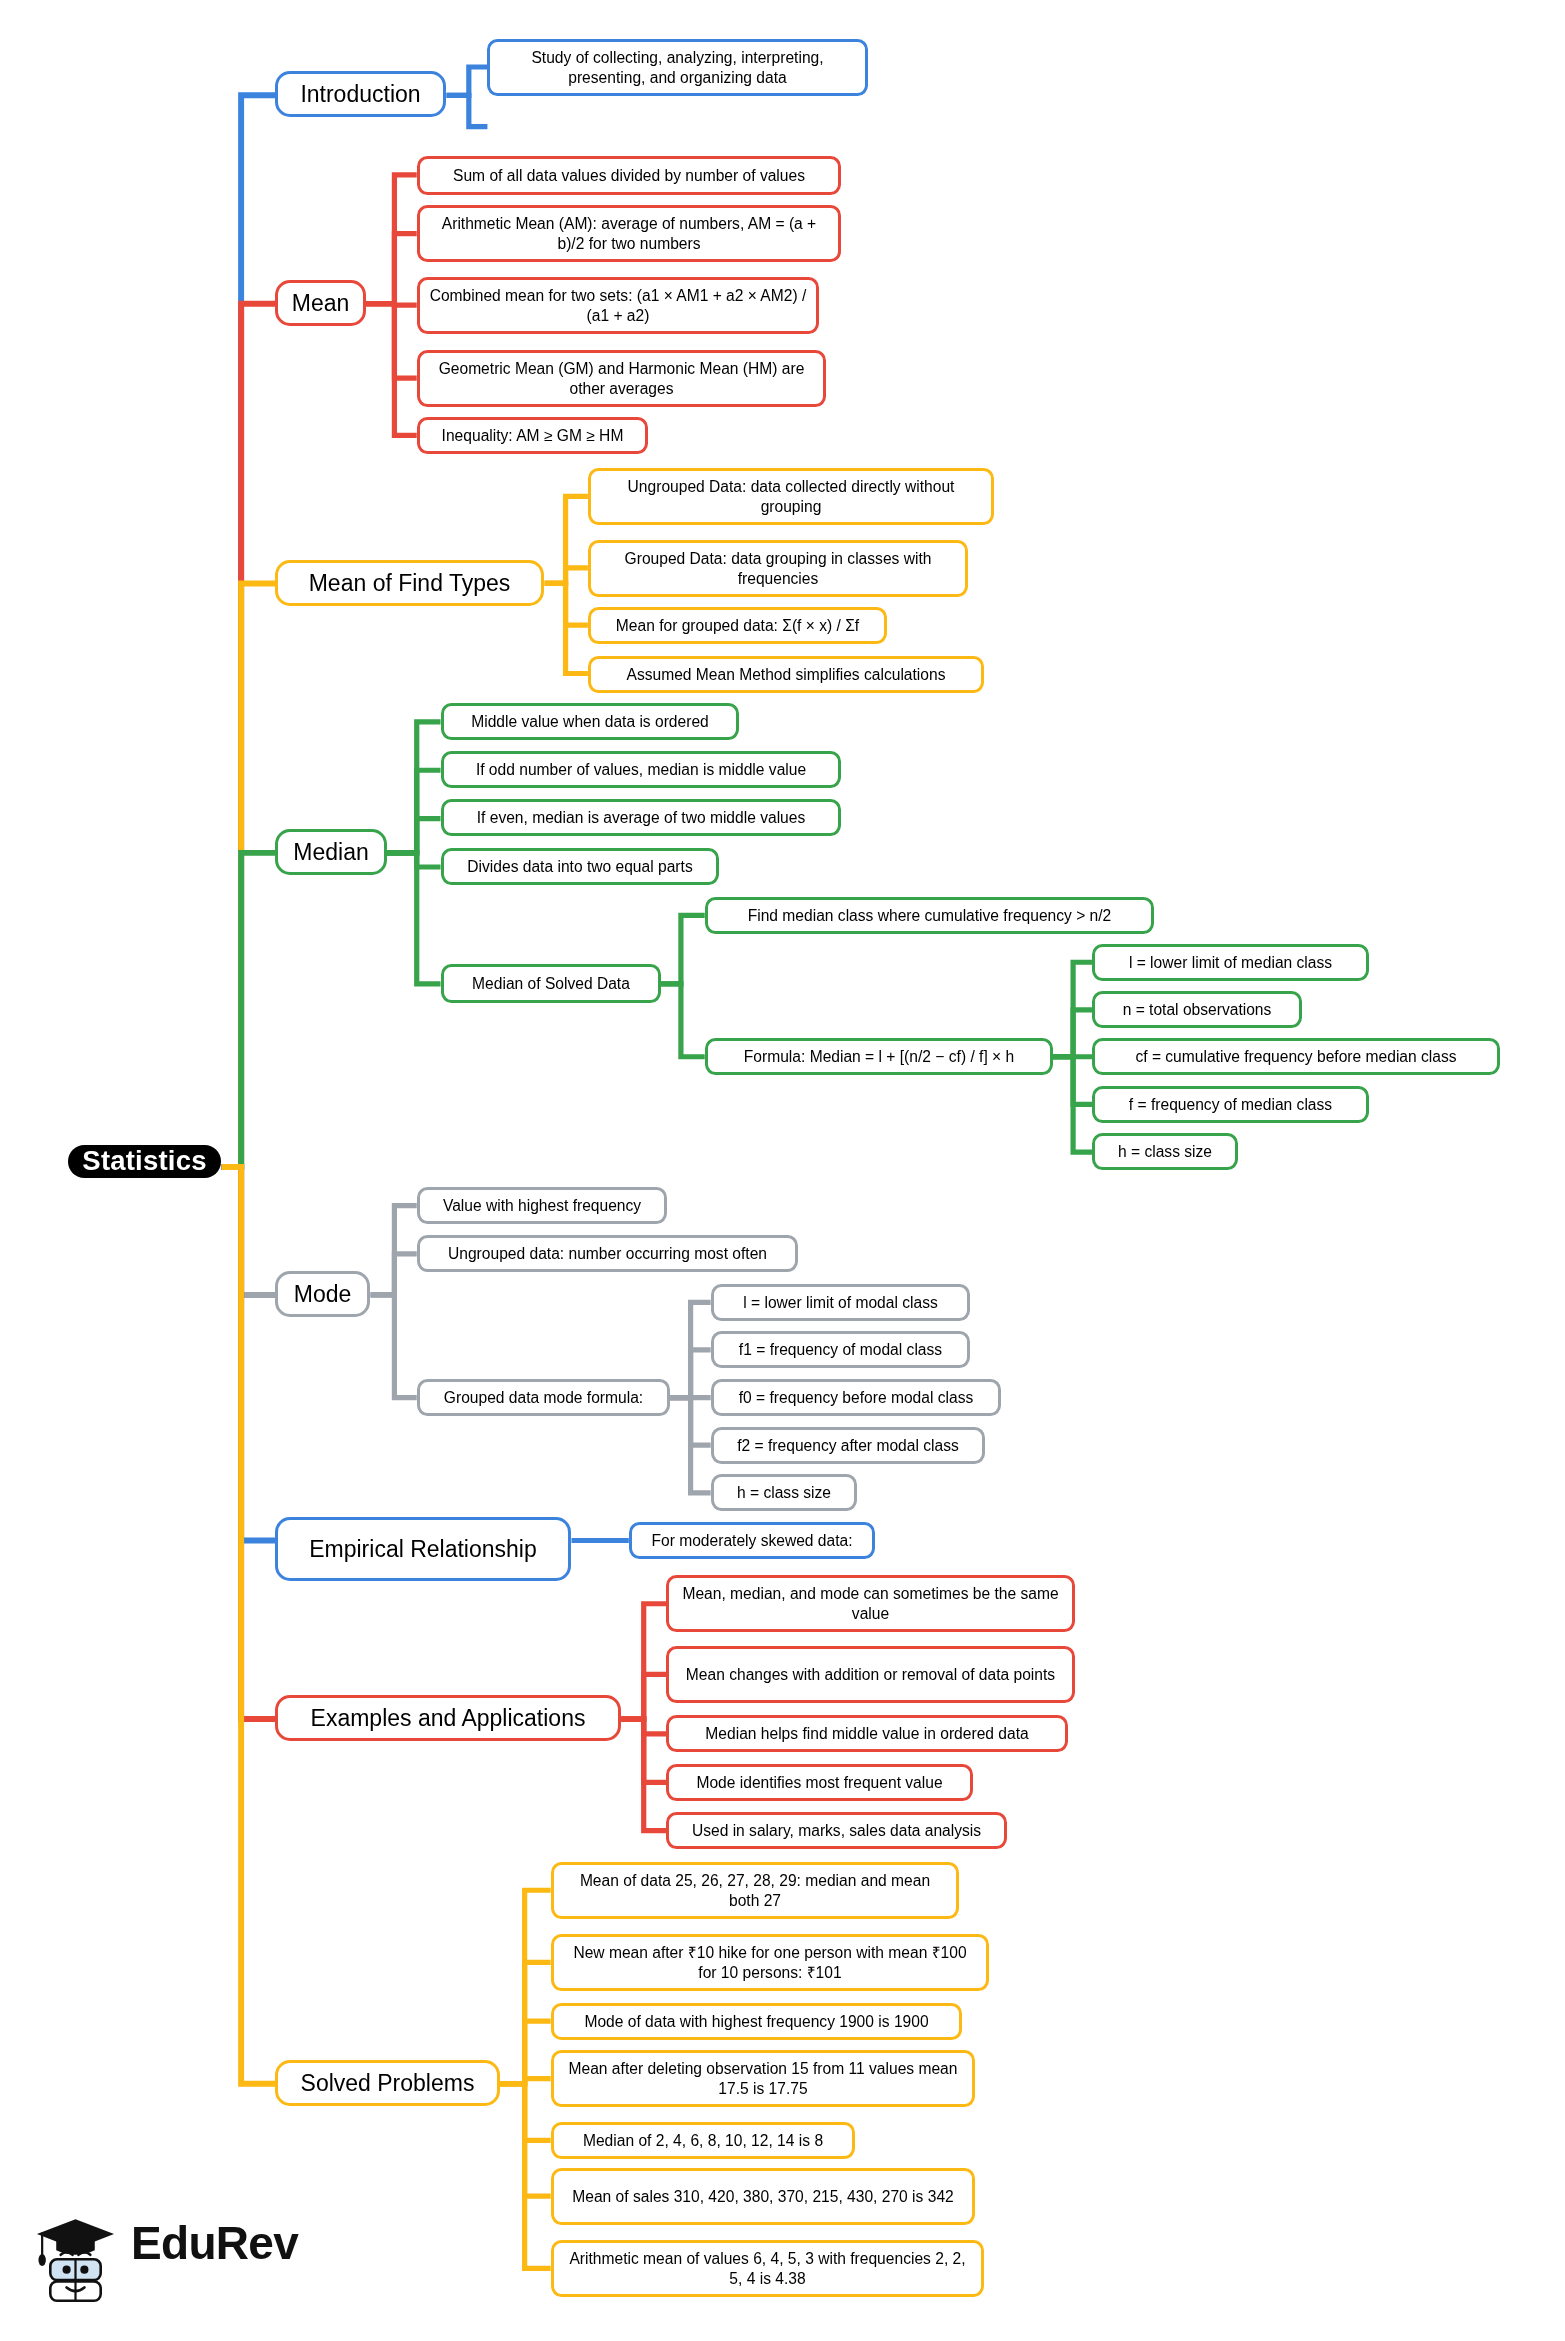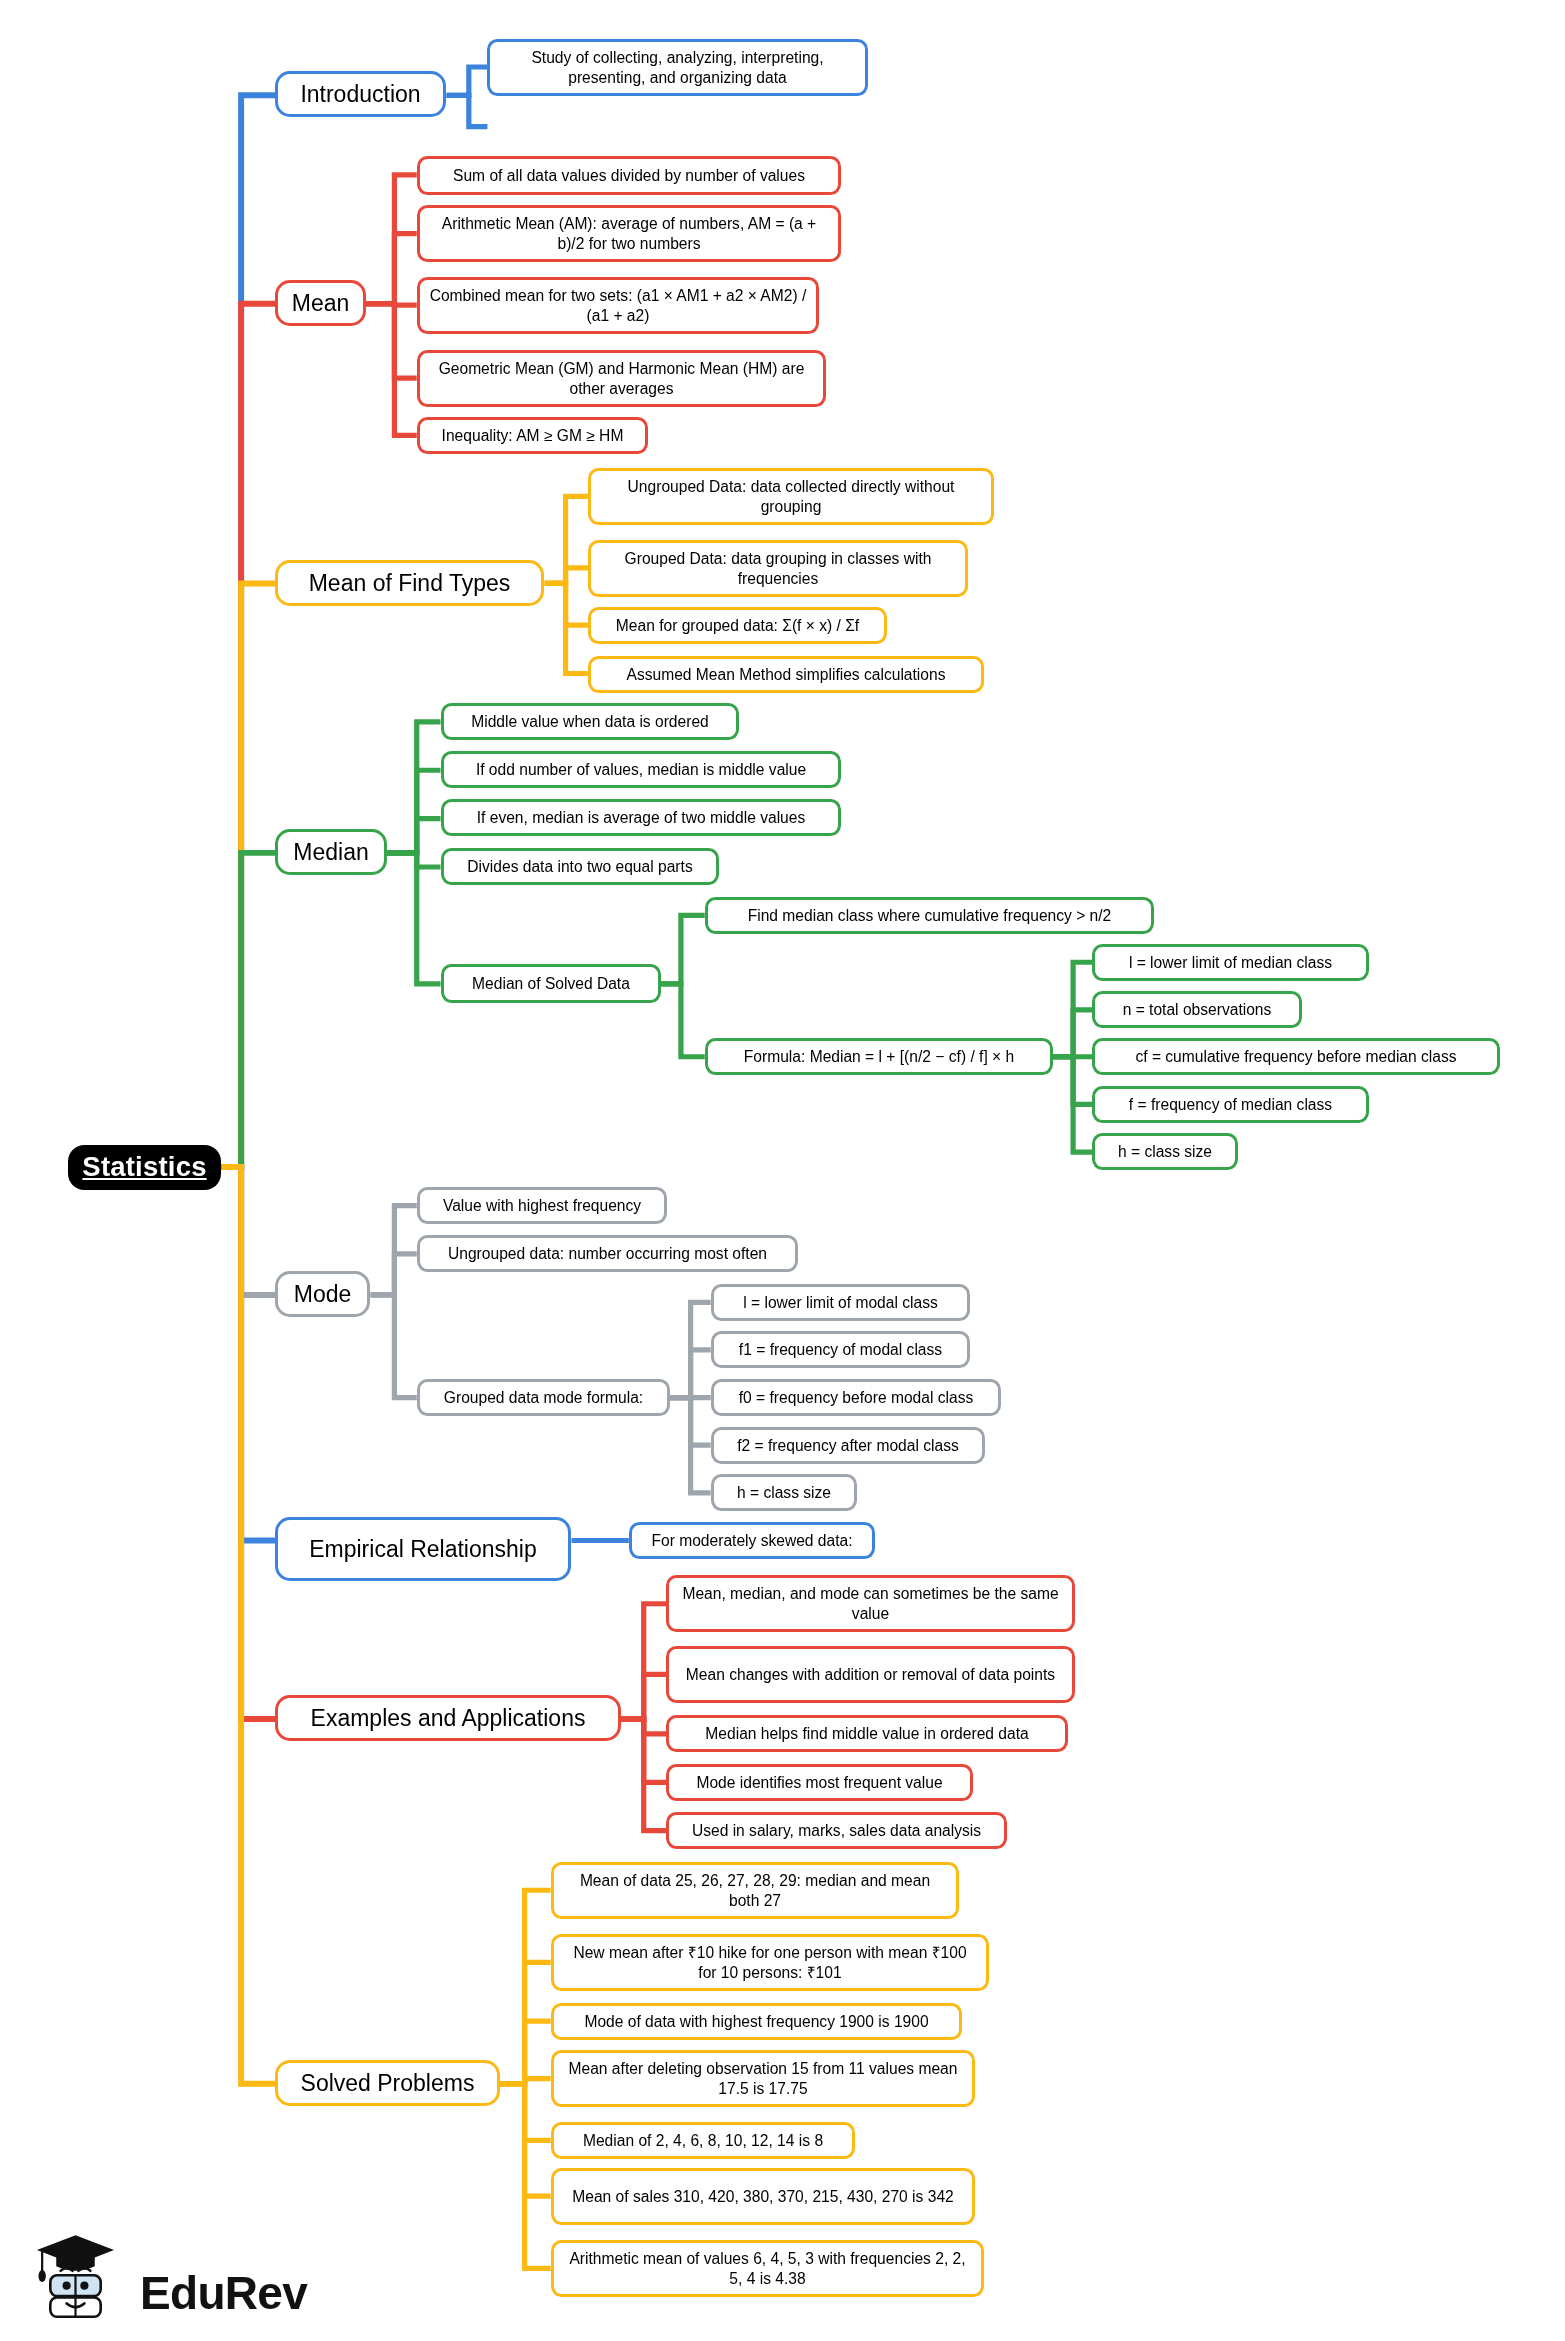--- a/index.html
+++ b/index.html
@@ -80,22 +80,22 @@
   .c-gray   { border-color: #9ea5ad; }
 
   
   #logo {
     position: absolute;
     left: 34px;
     top: 2216px;
     width: 283px;
     height: 104px;
     display: flex;
-    align-items: flex-end;
-    gap: 23px;
+    align-items: flex-start;
+    gap: 14px;
     z-index: 6;
   }
   #logo .logo-text {
     font-family: "Liberation Sans", sans-serif;
     font-size: 46px;
     font-weight: bold;
     color: #111111;
     letter-spacing: -0.7px;
   }
 </style>
@@ -176,21 +176,21 @@
       <path d="M672,2800 H705 V2540 H740" stroke="#fcb813"></path>
       <path d="M672,2800 H705 V2637 H740" stroke="#fcb813"></path>
       <path d="M672,2800 H705 V2716 H740" stroke="#fcb813"></path>
       <path d="M672,2800 H705 V2793 H740" stroke="#fcb813"></path>
       <path d="M672,2800 H705 V2876 H740" stroke="#fcb813"></path>
       <path d="M672,2800 H705 V2951 H740" stroke="#fcb813"></path>
       <path d="M672,2800 H705 V3048 H740" stroke="#fcb813"></path>
     </g>
   </svg>
 
-  <div class="node root" style="left:68px; top:1145px; width:153px; height:45px;text-decoration:underline;">
+  <div class="node root" style="left:68px; top:1145px; width:153px; height:33px;">
     <span>Statistics</span>
   </div>
 
   <div class="node lvl1 c-blue" style="left:275px; top:71px; width:171px; height:46px;">
     <span>Introduction</span>
   </div>
   <div class="node lvl2 c-blue" style="left:487px; top:39px; width:381px; height:57px;">
     <span>Study of collecting, analyzing, interpreting, presenting, and organizing data</span>
   </div>
 

